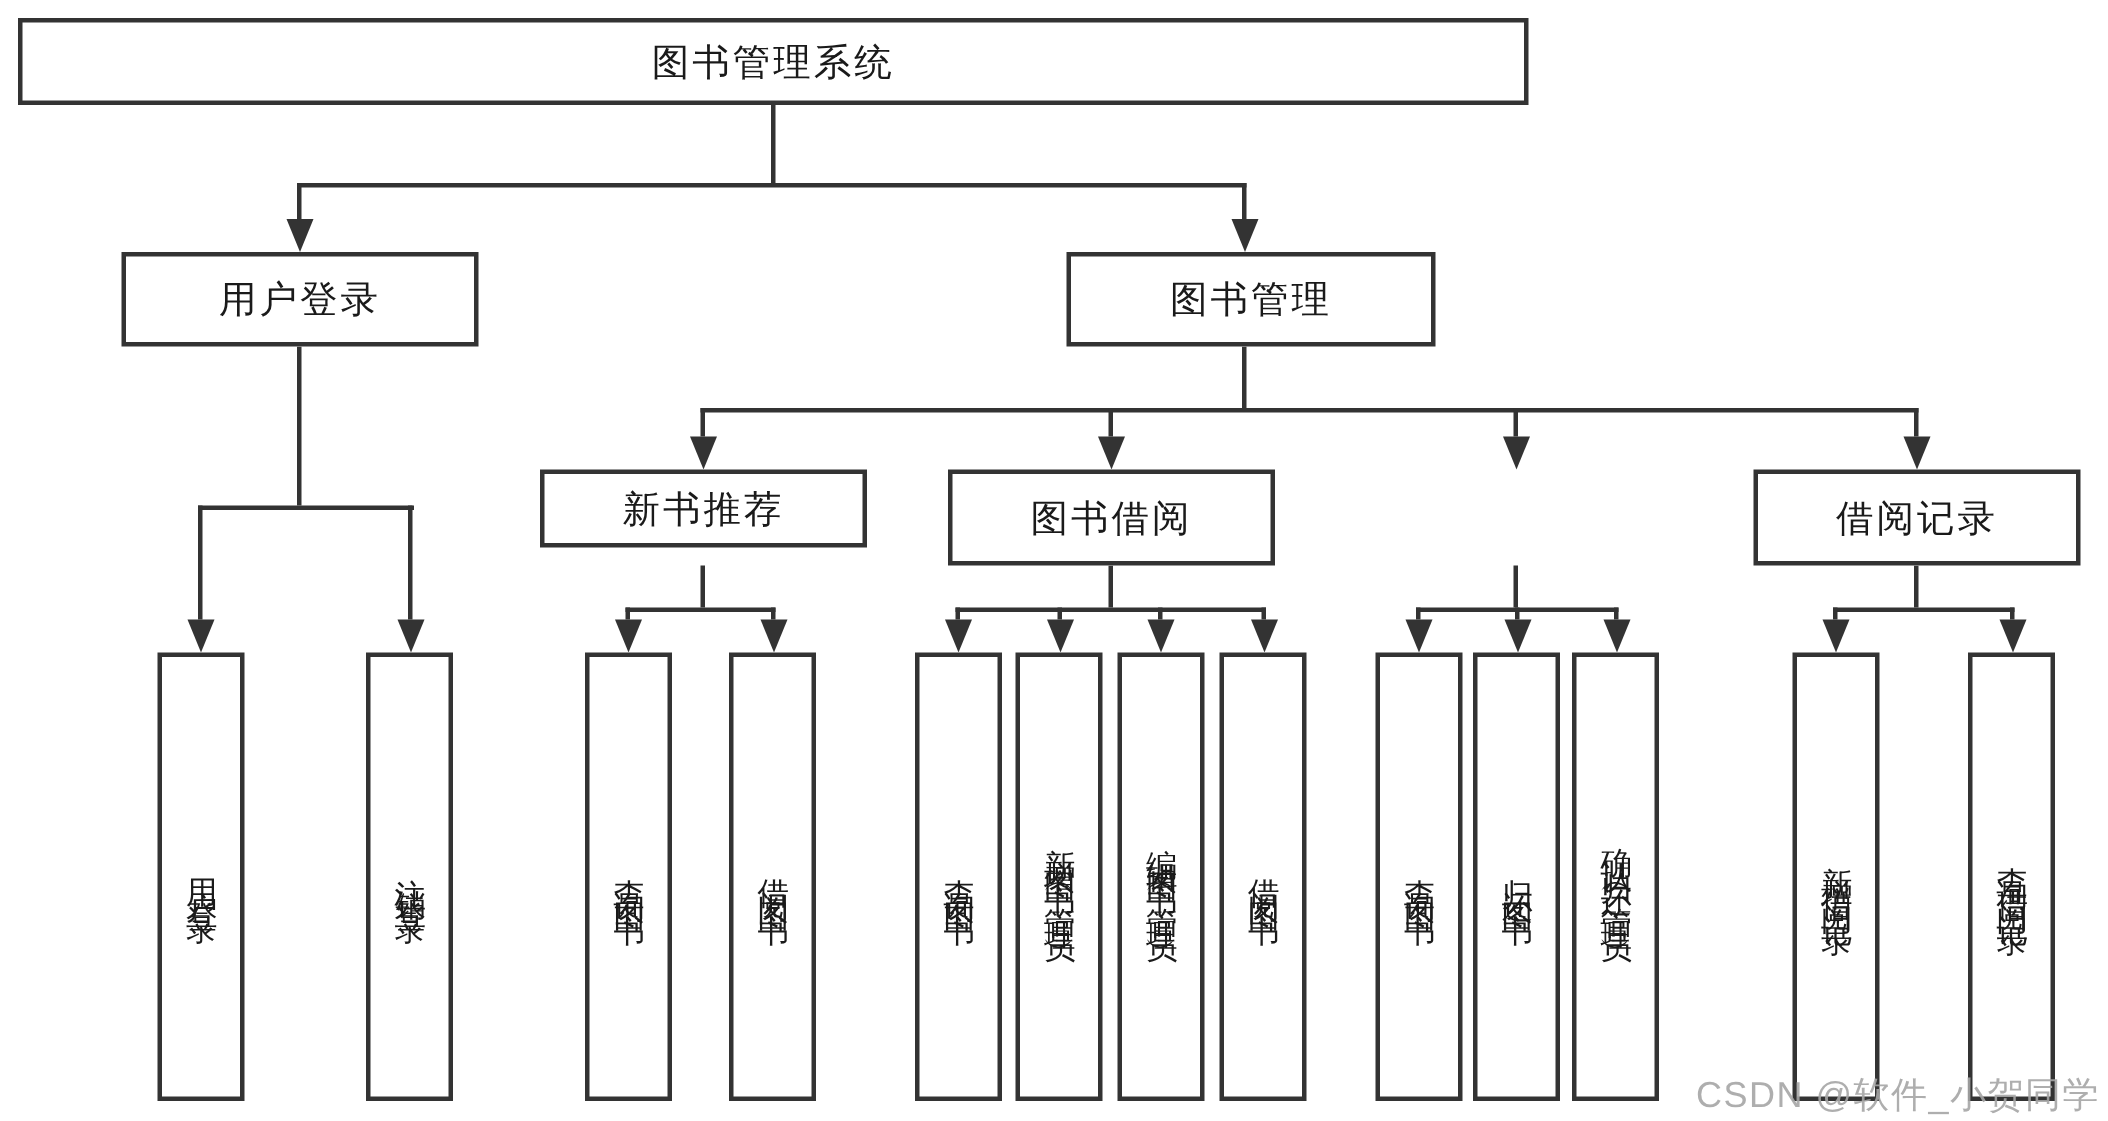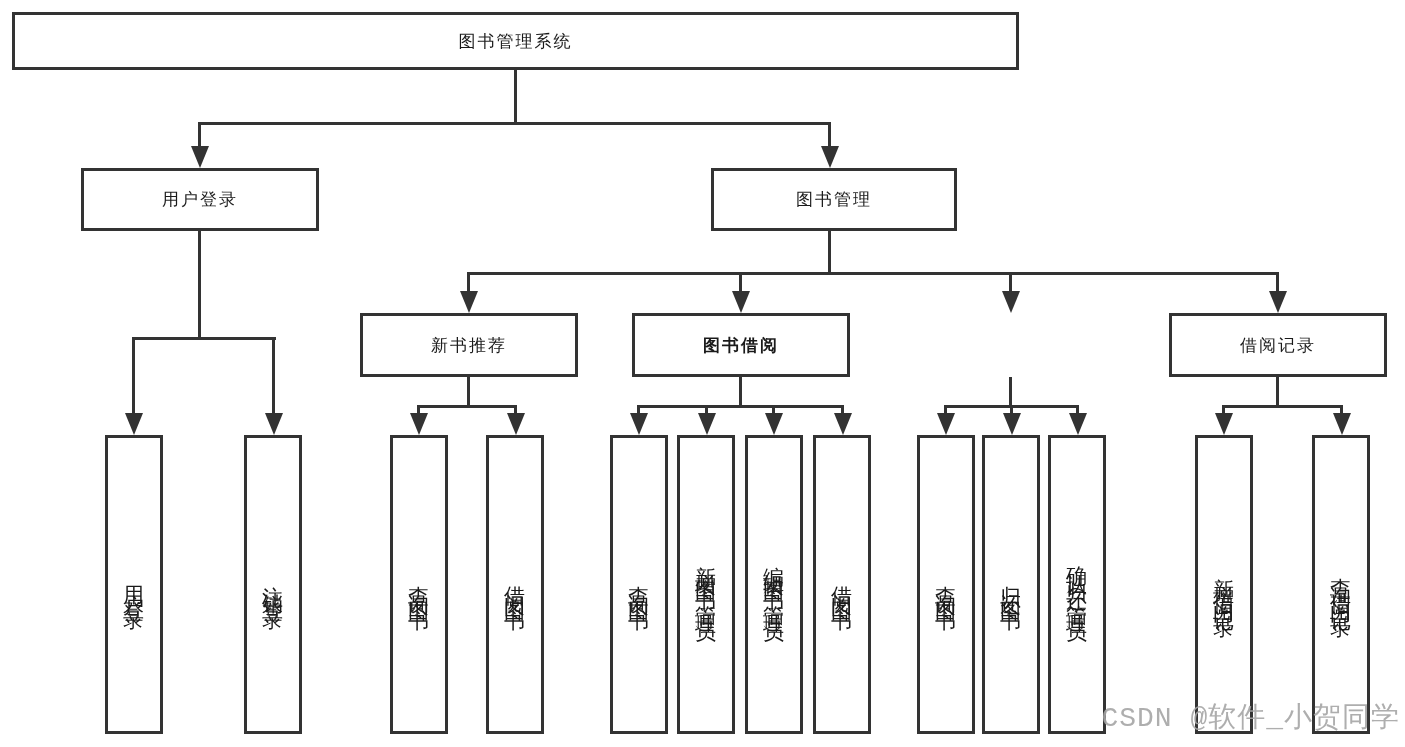--- a/index.html
+++ b/index.html
@@ -15,21 +15,21 @@
     background:var(--bg);
     font-family:"Liberation Sans","DejaVu Sans",sans-serif;
     overflow:hidden;
   }
   .node{
     position:absolute;
     box-sizing:border-box;
     border:3px solid var(--line);
     background:var(--bg);
     display:flex;align-items:center;justify-content:center;
-    font-size:17px;letter-spacing:2px;color:var(--text);
+    font-size:25px;letter-spacing:2px;color:var(--text);
     z-index:2;
   }
   .leaf{
     position:absolute;top:435px;width:58px;height:299px;
     box-sizing:border-box;
     border:3px solid var(--line);
     background:var(--bg);
     display:flex;align-items:center;justify-content:center;
     z-index:2;
   }
@@ -43,41 +43,40 @@
   .vline,.hline{position:absolute;background:var(--line);z-index:1;}
   .vline{width:3px;}
   .hline{height:3px;}
   .arr{
     position:absolute;width:0;height:0;z-index:1;
     border-left:9px solid transparent;
     border-right:9px solid transparent;
     border-top:22px solid var(--line);
   }
   .watermark{
-    position:absolute;right:5px;bottom:11px;
-    font-size:28px;color:var(--wm);
+    position:absolute;right:5px;bottom:1px;
+    font-size:24px;color:var(--wm);
     letter-spacing:1px;z-index:5;opacity:.9;
     white-space:nowrap;
-    font-family:Liberation Mono, monospace;
   }
 </style>
 </head>
 <body>
 
 <div class="stage">
 
   <div class="node" style="left:12px;top:12px;width:1007px;height:58px;">图书管理系统</div>
 
   <div class="node" style="left:81px;top:168px;width:238px;height:63px;">用户登录</div>
 
   <div class="node" style="left:711px;top:168px;width:246px;height:63px;">图书管理</div>
 
-  <div class="node" style="left:360px;top:313px;width:218px;height:64px;">新书推荐</div>
+  <div class="node" style="left:360px;top:313px;width:218px;height:52px;">新书推荐</div>
 
-  <div class="node" style="left:632px;top:313px;width:218px;height:64px;font-weight:bold;">图书借阅</div>
+  <div class="node" style="left:632px;top:313px;width:218px;height:64px;">图书借阅</div>
 
 
   <div class="node" style="left:1169px;top:313px;width:218px;height:64px;">借阅记录</div>
 
   <div class="leaf" style="left:105px;">
     <span>用户登录</span>
     </div>
   <div class="leaf" style="left:244px;">
     <span>注销登录</span>
     </div>

